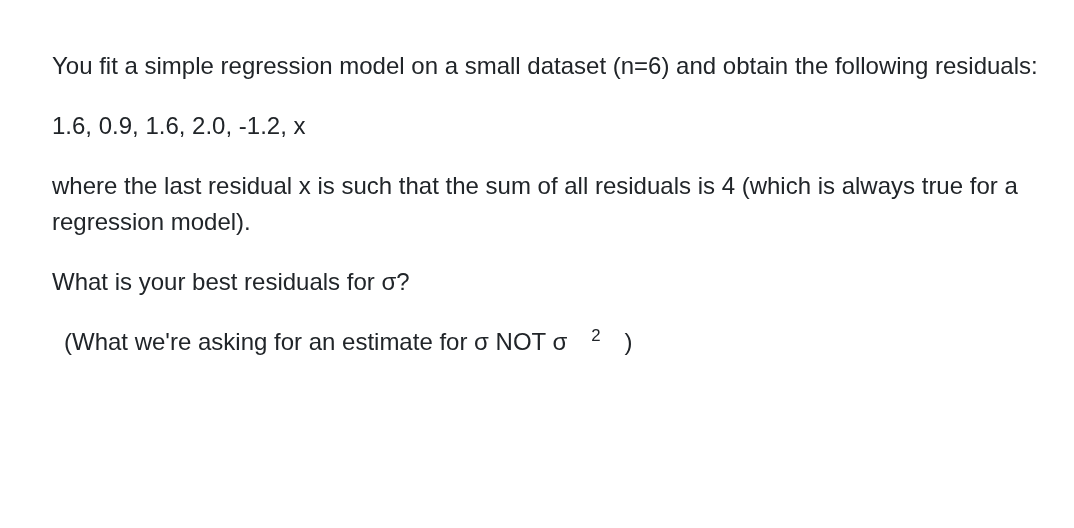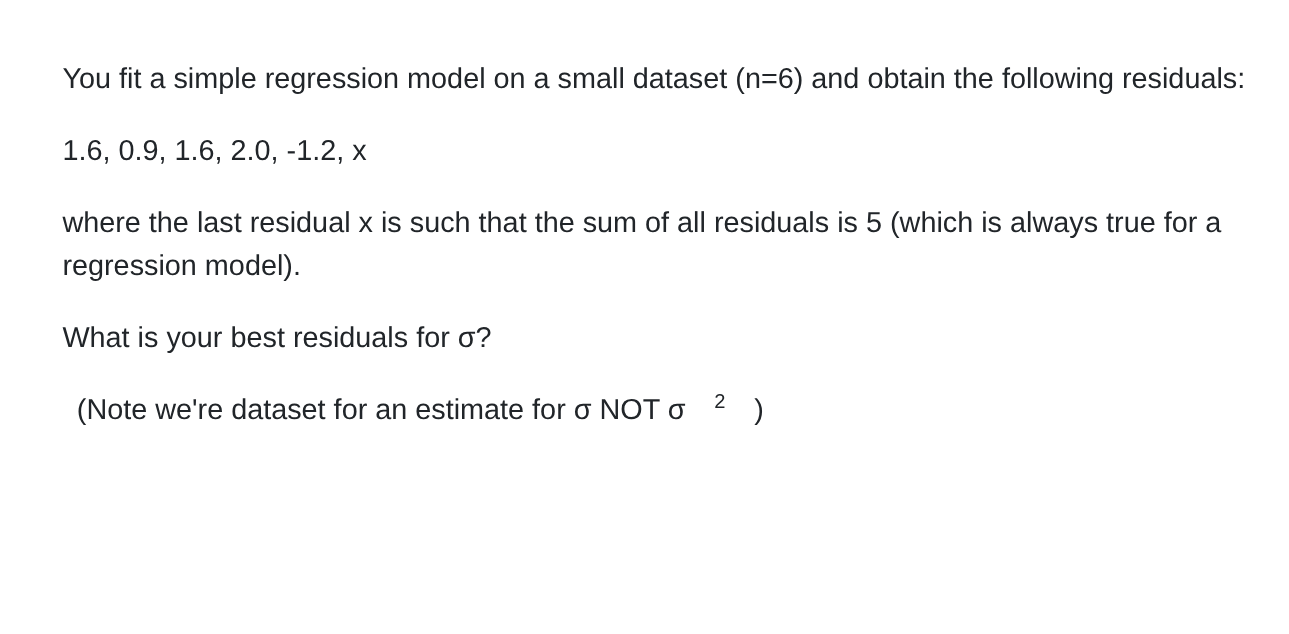--- a/index.html
+++ b/index.html
@@ -27,17 +27,17 @@
       line-height: 0;
     }
   </style>
 </head>
 <body>
 
 <p class="paragraph">You fit a simple regression model on a small dataset (n=6) and obtain the following residuals:</p>
 
 <p class="paragraph">1.6, 0.9, 1.6, 2.0, -1.2, x</p>
 
-<p class="paragraph">where the last residual x is such that the sum of all residuals is 5 (which is always true for a regression model).</p>
+<p class="paragraph">where the last residual x is such that the sum of all residuals is 4 (which is always true for a regression model).</p>
 
 <p class="paragraph">What is your best residuals for σ?</p>
 
-<p class="paragraph"><span>(Note we're dataset for an estimate for σ NOT σ</span><span class="sup">2</span><span>)</span></p>
+<p class="paragraph"><span>(What we're asking for an estimate for σ NOT σ</span><span class="sup">2</span><span>)</span></p>
 
 </body></html>

